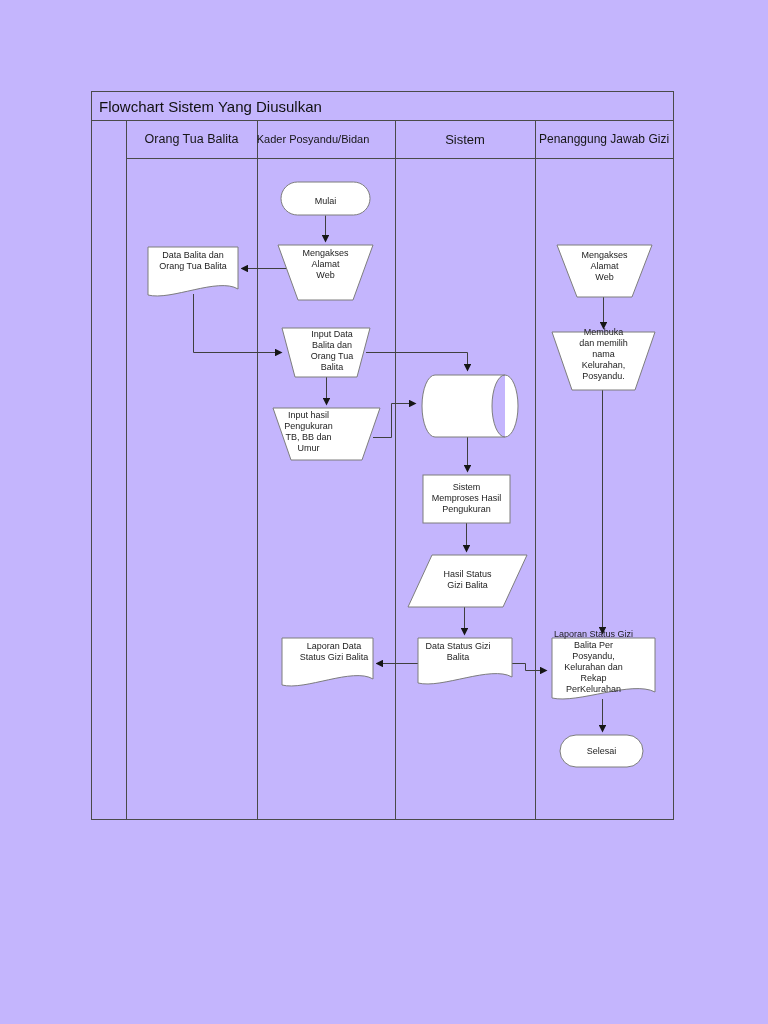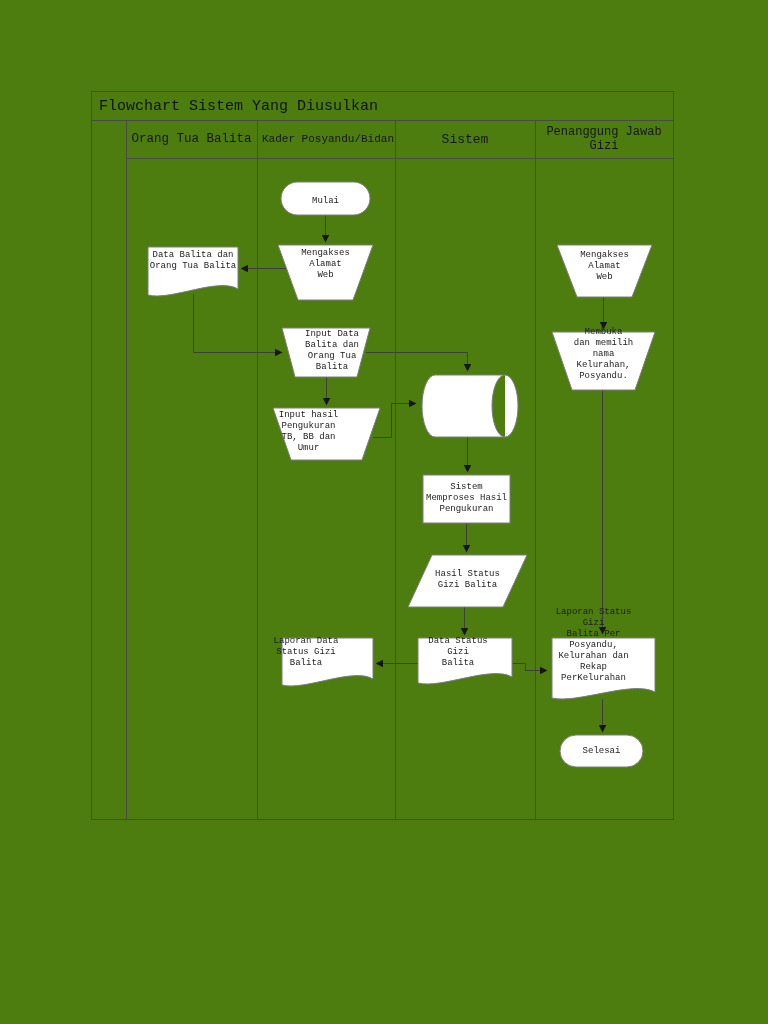--- a/index.html
+++ b/index.html
@@ -1,27 +1,27 @@
 <!DOCTYPE html>
 <html><head>
 <meta charset="utf-8">
 <style>
   html,body{margin:0;padding:0;background:#ffffff;}
-  .page{position:relative;width:768px;height:1024px;background:#4d7c0f;overflow:hidden;
-        font-family:Liberation Mono, monospace;color:#1c1c1c;}
+  .page{position:relative;width:768px;height:1024px;background:#c4b5fd;overflow:hidden;
+        font-family:Liberation Sans, sans-serif;color:#1c1c1c;}
   .canvas{position:absolute;inset:0;}
   svg{position:absolute;left:0;top:0;}
   .lbl{position:absolute;display:flex;align-items:center;justify-content:center;
        text-align:center;white-space:pre-line;font-size:9px;line-height:11px;color:#1c1c1c;}
   .title{position:absolute;left:99px;top:93px;width:560px;height:26px;display:flex;
          align-items:center;font-size:15px;color:#111;}
   .lane-header{position:absolute;top:120px;height:38px;display:flex;align-items:center;
                justify-content:center;text-align:center;color:#161616;}
   .lh1{left:126px;width:131px;font-size:12.5px;}
-  .lh2{left:259px;width:138px;font-size:11px;}
+  .lh2{left:244px;width:138px;font-size:11px;}
   .lh3{left:395px;width:140px;font-size:13px;}
   .lh4{left:535px;width:138px;font-size:12px;}
 </style>
 </head>
 <body>
 
 <div class="page">
   <div class="canvas">
 
     <svg width="768" height="1024" viewBox="0 0 768 1024">
@@ -96,30 +96,30 @@
 Pengukuran
 TB, BB dan
 Umur</div>
     <div class="lbl" style="left:423px;top:482px;width:87px;height:33px;">Sistem
 Memproses Hasil
 Pengukuran</div>
     <div class="lbl" style="left:412px;top:569px;width:111px;height:22px;">Hasil Status
 Gizi Balita</div>
     <div class="lbl" style="left:418px;top:641px;width:80px;height:22px;">Data Status Gizi
 Balita</div>
-    <div class="lbl" style="left:268px;top:641px;width:76px;height:22px;">Laporan Data
+    <div class="lbl" style="left:296px;top:641px;width:76px;height:22px;">Laporan Data
 Status Gizi Balita</div>
     <div class="lbl" style="left:557px;top:248px;width:95px;height:36px;">Mengakses
 Alamat
 Web</div>
     <div class="lbl" style="left:552px;top:334px;width:103px;height:41px;">Membuka
 dan memilih
 nama
 Kelurahan,
 Posyandu.</div>
-    <div class="lbl" style="left:552px;top:623px;width:83px;height:44px;">Laporan Status Gizi
+    <div class="lbl" style="left:552px;top:640px;width:83px;height:44px;">Laporan Status Gizi
 Balita Per Posyandu,
 Kelurahan dan Rekap
 PerKelurahan</div>
     <div class="lbl" style="left:560px;top:735px;width:83px;height:32px;border-radius:16px;">Selesai</div>
 
   </div>
 </div>
 
 </body></html>

